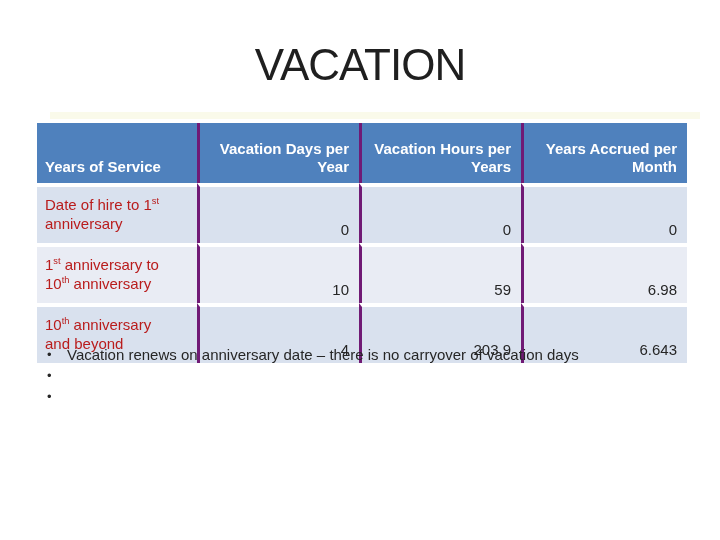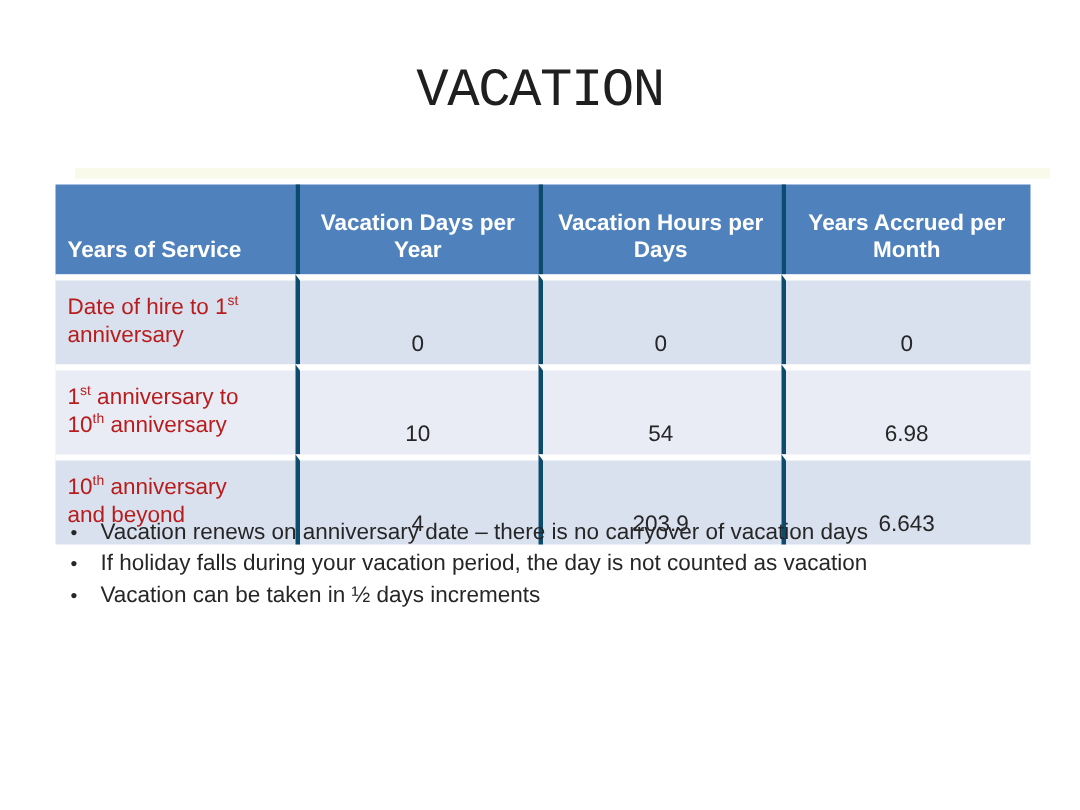--- a/index.html
+++ b/index.html
@@ -14,25 +14,24 @@
     height: 540px;
     background: #ffffff;
     overflow: hidden;
   }
   .slide-title {
     position: absolute;
     left: 0;
     right: 0;
     top: 40px;
     text-align: center;
-    font-size: 36px;
+    font-size: 44px;
     font-weight: 400;
     letter-spacing: -1px;
     color: #1f1f1f;
-    font-family: Liberation Mono, monospace;
   }
   .accent-strip {
     position: absolute;
     left: 50px;
     top: 112px;
     width: 650px;
     height: 7px;
     background: #fafaea;
   }
   table.vacation-table {
@@ -59,22 +58,21 @@
     text-align: right;
     line-height: 1.25;
   }
   table.vacation-table th.row-head {
     text-align: left;
     padding: 4px 8px 6px 8px;
     margin-left: 43px;
   }
   table.vacation-table th + th,
   table.vacation-table td + td {
-    border-left: 3px solid #0c4a6e;
-    text-align: center;
+    border-left: 3px solid #701a75;
   }
   table.vacation-table td {
     border-top: 4px solid #ffffff;
     height: 48px;
     color: #262626;
     text-align: right;
     vertical-align: bottom;
     padding: 3px 10px 5px 8px;
   }
   table.vacation-table td.label-cell {
@@ -130,54 +128,52 @@
     <colgroup>
       <col class="c1">
         <col class="c2">
         <col class="c3">
         <col class="c4">
     </colgroup>
     <thead>
       <tr>
         <th class="row-head">Years of Service</th>
         <th>Vacation Days per Year</th>
-        <th>Vacation Hours per Days</th>
+        <th>Vacation Hours per Years</th>
         <th>Years Accrued per Month</th>
       </tr>
     </thead>
     <tbody>
       <tr class="band-a">
         <td class="label-cell"><span>Date of hire to 1</span><sup>st</sup><span> anniversary</span></td>
         <td>0</td>
         <td>0</td>
         <td>0</td>
       </tr>
       <tr class="band-b">
         <td class="label-cell"><span>1</span><sup>st</sup><span> anniversary to 10</span><sup>th</sup><span> anniversary</span></td>
         <td>10</td>
-        <td>54</td>
+        <td>59</td>
         <td>6.98</td>
       </tr>
       <tr class="band-a">
         <td class="label-cell"><span>10</span><sup>th</sup><span> anniversary and beyond</span></td>
         <td>4</td>
         <td>203.9</td>
         <td>6.643</td>
       </tr>
     </tbody>
   </table>
 
   <ul class="bullet-list">
     <li>
       <span class="bullet-dot">•</span>
       <span>Vacation renews on anniversary date – there is no carryover of vacation days</span>
     </li>
     <li>
       <span class="bullet-dot">•</span>
-      <span>If holiday falls during your vacation period, the day is not counted as vacation</span>
     </li>
     <li>
       <span class="bullet-dot">•</span>
-      <span>Vacation can be taken in ½ days increments</span>
     </li>
   </ul>
 
 </div>
 
 </body></html>

